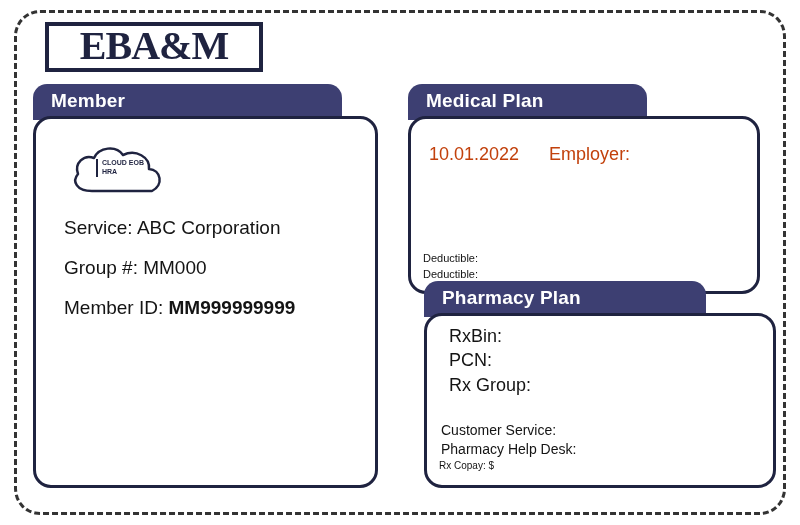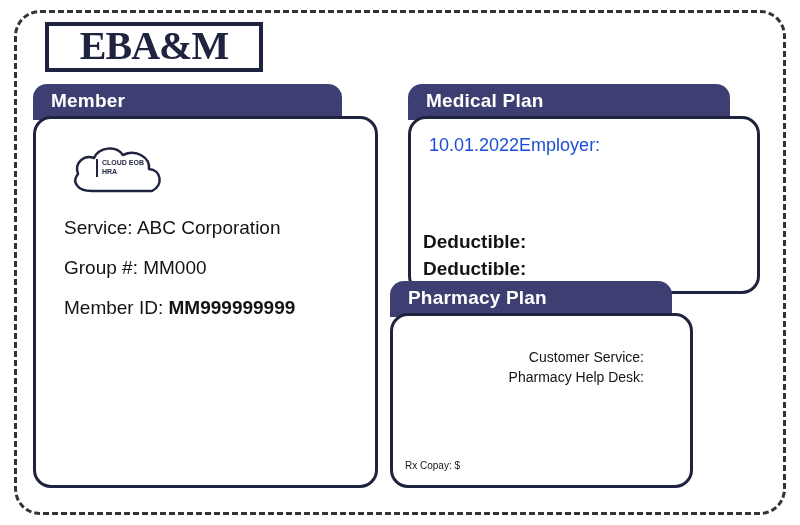--- a/index.html
+++ b/index.html
@@ -94,49 +94,48 @@
     font-size: 19px;
     color: #141414;
     margin: 0 0 18px 12px;
   }
   .member-line .lbl { font-weight: normal; }
   .member-line.bold { font-weight: bold; }
   .member-line .val { }
 
   
   #medical-panel { left: 408px; top: 84px; width: 352px; }
-  #medical-panel .panel-header { width: 322px; }
+  #medical-panel .panel-header { width: 239px; }
   #medical-panel .panel-body { height: 178px; margin-top: -4px; padding: 10px 14px; }
   .med-top {
     font-size: 18px;
-    color: #1d4ed8;
+    color: #c2410c;
     display: flex;
-    margin: 6px 0 0 4px;
+    gap: 30px;
+    margin: 15px 0 0 4px;
   }
   .med-bottom {
     position: absolute;
     left: 12px; bottom: 8px;
-    font-size: 19px;
+    font-size: 11px;
     color: #141414;
     line-height: 1.45;
-    font-weight: bold;
-  }
-
-  
-  #pharmacy-panel { left: 390px; top: 281px; width: 303px; }
+  }
+
+  
+  #pharmacy-panel { left: 424px; top: 281px; width: 352px; }
   #pharmacy-panel .panel-header { width: 282px; }
   #pharmacy-panel .panel-body { height: 175px; margin-top: -4px; padding: 8px 14px; }
   .rx-lines {
     font-size: 18px;
     color: #141414;
     line-height: 1.35;
     margin-left: 8px;
   }
   .rx-service {
-    text-align: right;
     font-size: 14px;
     color: #141414;
     line-height: 1.4;
     margin-top: 24px;
     padding-right: 32px;
   }
   .rx-copay {
     position: absolute;
     left: 12px; bottom: 14px;
     font-size: 10px;
@@ -215,20 +214,25 @@
       <div class="med-bottom">
         <div>Deductible:</div>
         <div>Deductible:</div>
       </div>
     </div>
   </div>
 
   <div class="panel" id="pharmacy-panel">
     <div class="panel-header">Pharmacy Plan</div>
     <div class="panel-body">
+      <div class="rx-lines">
+        <div>RxBin:</div>
+        <div>PCN:</div>
+        <div>Rx Group:</div>
+      </div>
       <div class="rx-service">
         <div>Customer Service:</div>
         <div>Pharmacy Help Desk:</div>
       </div>
       <div class="rx-copay">
         <span>Rx Copay:</span>
         <span>$</span>
       </div>
     </div>
   </div>

